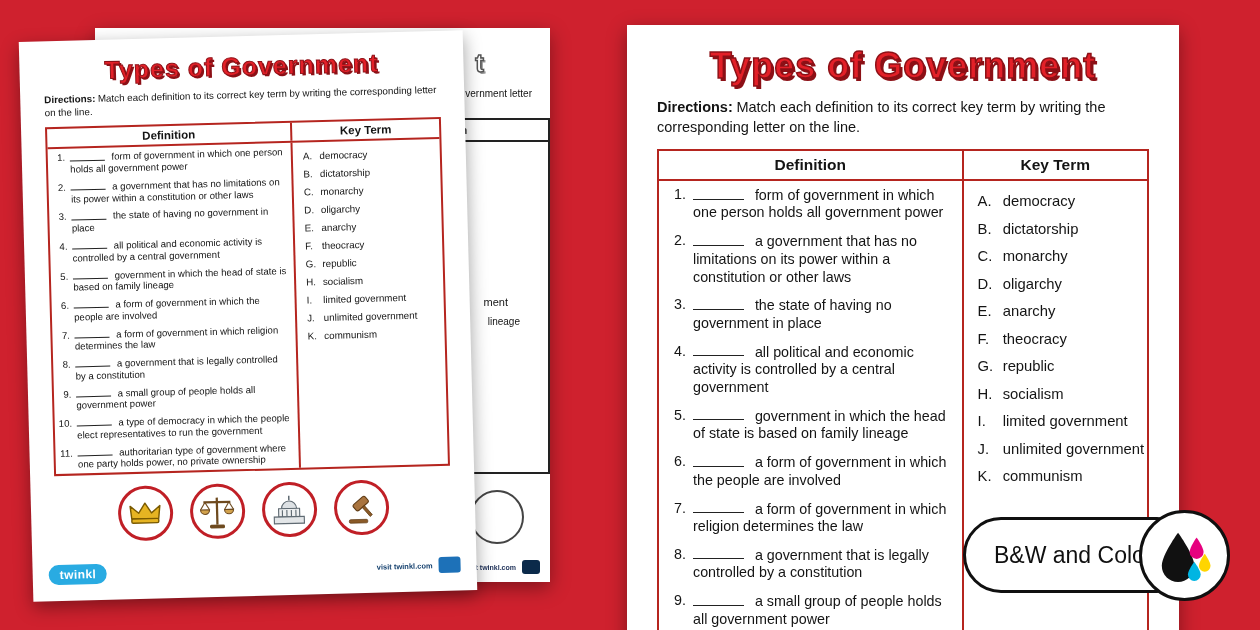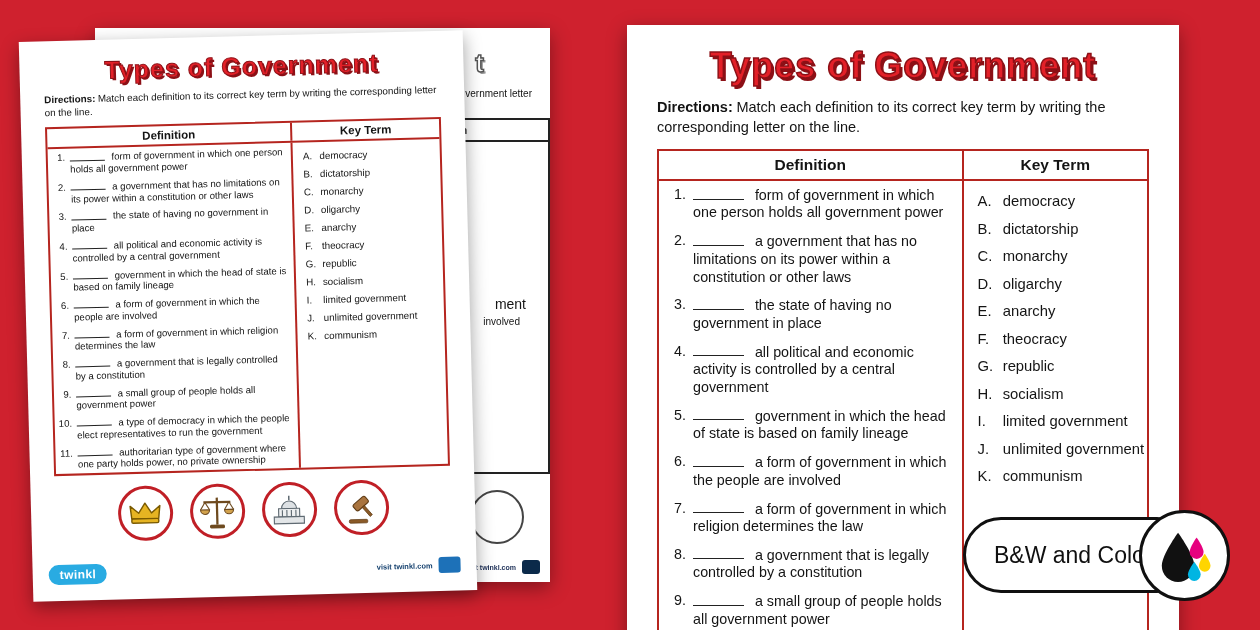--- a/index.html
+++ b/index.html
@@ -61,21 +61,21 @@
   .quality-badge{width:22px;height:16px;background:#1d71b8;border-radius:3px;display:inline-block}
 
   
   .bp-title-frag{position:absolute;right:66px;top:20px;font-size:26px;font-weight:bold;
     color:#fff;-webkit-text-stroke:1.5px #555;text-shadow:2px 2px 0 #9a9a9a}
   .bp-dir-frag{position:absolute;right:18px;top:60px;font-size:10px;color:#141414}
   .bp-th{position:absolute;right:0;top:90px;width:122px;height:24px;border:2px solid #222;
     border-right:none;display:flex;align-items:center;padding-left:10px;font-weight:bold;font-size:11.5px;color:#141414}
   .bp-vline{position:absolute;right:0;top:90px;height:356px;border-right:2px solid #222;width:0}
   .bp-bline{position:absolute;right:0;top:444px;width:122px;border-bottom:2px solid #222;height:0}
-  .bp-term-frag-1{position:absolute;right:24px;top:268px;font-size:14px;color:#141414}
+  .bp-term-frag-1{position:absolute;right:42px;top:268px;font-size:11px;color:#141414}
   .bp-term-frag-2{position:absolute;right:30px;top:288px;font-size:10px;color:#141414}
   .bp-circle{position:absolute;right:26px;bottom:38px;width:54px;height:54px;
     border:2.5px solid #444;border-radius:50%;background:#fff}
   .bp-footer{position:absolute;right:10px;bottom:8px;display:flex;align-items:center;gap:6px}
   .bp-visit{font-size:7px;font-weight:bold;color:#23355c}
   .bp-badge{width:18px;height:14px;background:#0b2a4a;border-radius:3px;display:inline-block}
 
   
   .bw-badge{position:absolute;left:963px;top:517px;width:232px;height:76px;background:#fff;
     border:3px solid #101010;border-radius:42px;display:flex;align-items:center;
@@ -90,21 +90,21 @@
 
 <div class="stage">
 
   <div class="page page--back">
     <div class="bp-title-frag">t</div>
     <div class="bp-dir-frag">vernment letter</div>
     <div class="bp-th">Term</div>
     <div class="bp-vline"></div>
     <div class="bp-bline"></div>
     <div class="bp-term-frag-1">ment</div>
-    <div class="bp-term-frag-2">involved</div>
+    <div class="bp-term-frag-2">lineage</div>
     <div class="bp-circle"></div>
     <div class="bp-footer">
       <span class="bp-visit">visit twinkl.com</span>
       <span class="bp-badge"></span>
     </div>
   </div>
 
   <div class="page page--left">
     <div class="ws-title">Types of Government</div>
     <div class="ws-directions">

